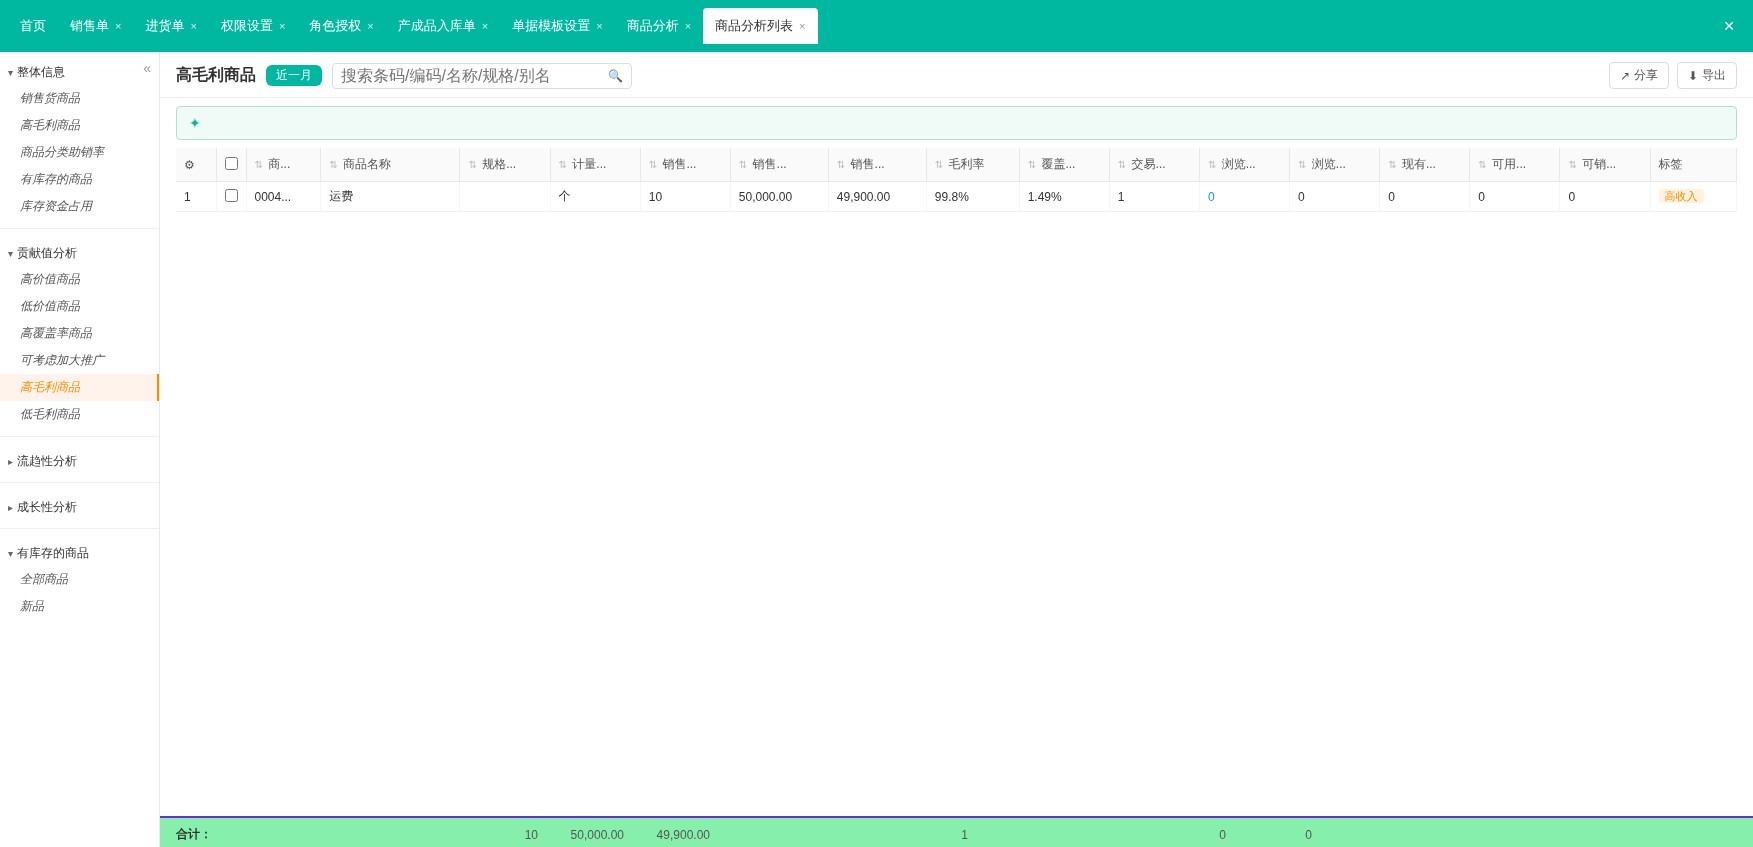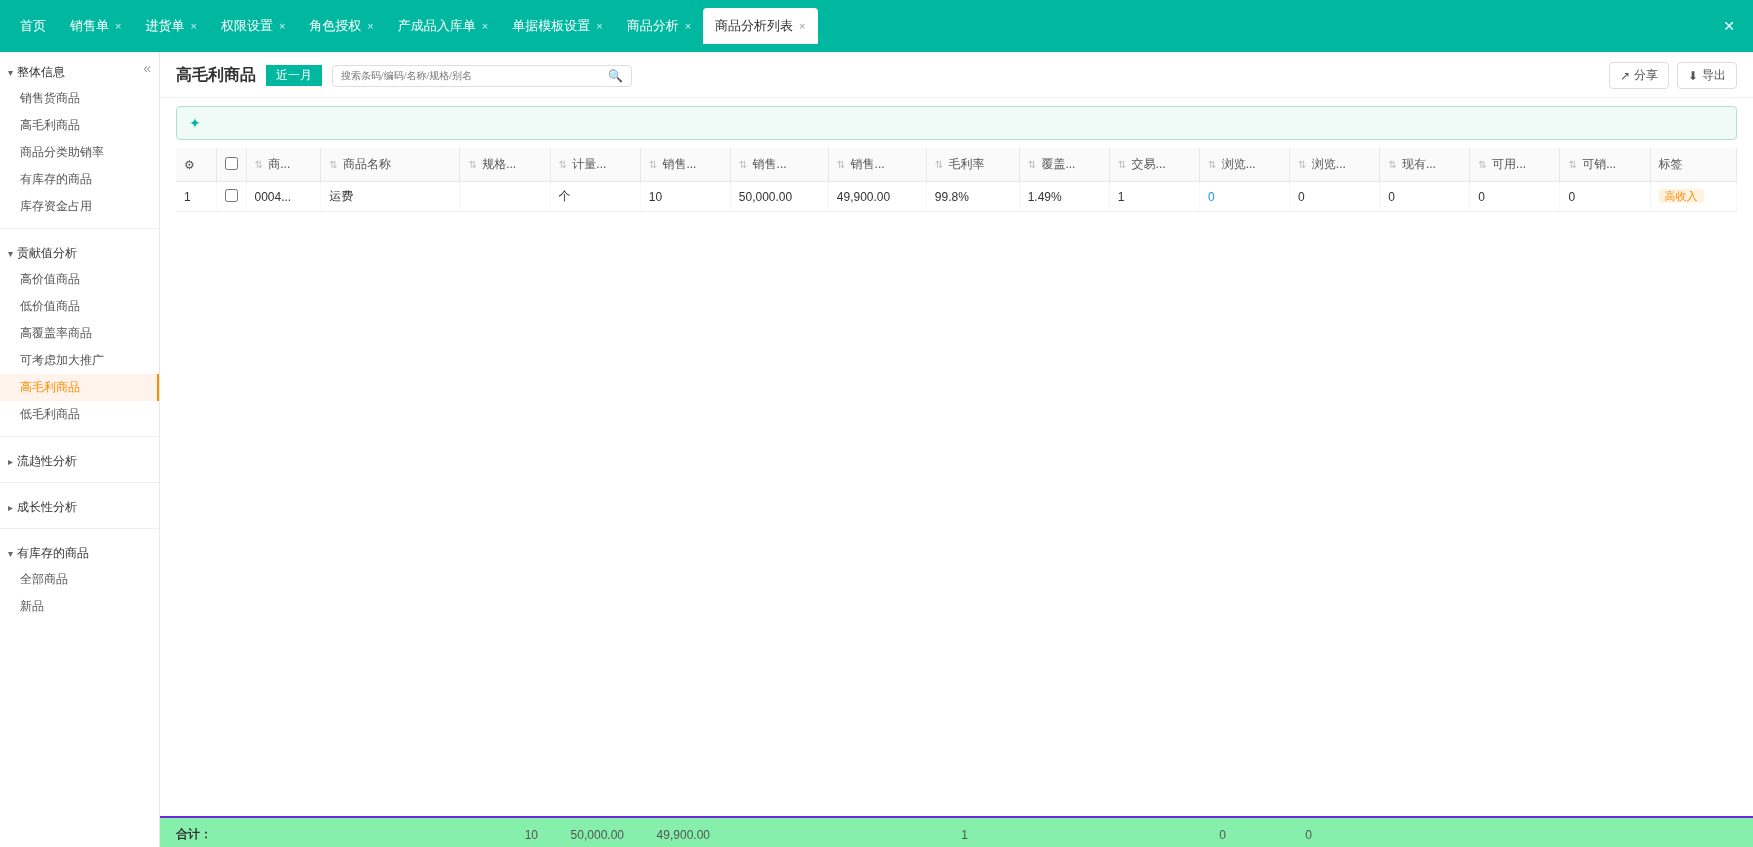--- a/index.html
+++ b/index.html
@@ -74,20 +74,21 @@
       align-items: center;
       cursor: pointer;
     }
     .sidebar-section-header .arrow { margin-right: 4px; color: #666; font-size: 10px; }
     .sidebar-item {
       padding: 5px 12px 5px 20px;
       color: #555;
       cursor: pointer;
       font-size: 12px;
       white-space: nowrap;
+      font-style: italic;
     }
     .sidebar-item.active {
       background: #fff3ec;
       color: #ff8c00;
       border-right: 2px solid #ff8c00;
     }
     .divider { height: 1px; background: #f0f0f0; margin: 4px 0; }
 
     
     .content {
@@ -108,42 +109,41 @@
     }
     .content-title {
       font-size: 16px;
       font-weight: bold;
       color: #333;
     }
     .date-filter {
       background: #00b8a0;
       color: #fff;
       border: none;
-      border-radius: 0;
+      border-radius: 6px;
       padding: 2px 10px;
       font-size: 12px;
       cursor: pointer;
     }
     .search-box {
       display: flex;
       align-items: center;
       border: 1px solid #ddd;
       border-radius: 4px;
       padding: 3px 8px;
       flex: 1;
       max-width: 300px;
     }
     .search-box input {
       border: none;
       outline: none;
-      font-size: 10px;
+      font-size: 16px;
       color: #999;
       flex: 1;
       background: transparent;
-      font-family: Liberation Serif, serif;
     }
     .search-icon { color: #ccc; cursor: pointer; }
     .header-actions { margin-left: auto; display: flex; gap: 8px; }
     .action-btn {
       display: flex;
       align-items: center;
       gap: 4px;
       padding: 4px 10px;
       border: 1px solid #ddd;
       border-radius: 4px;

